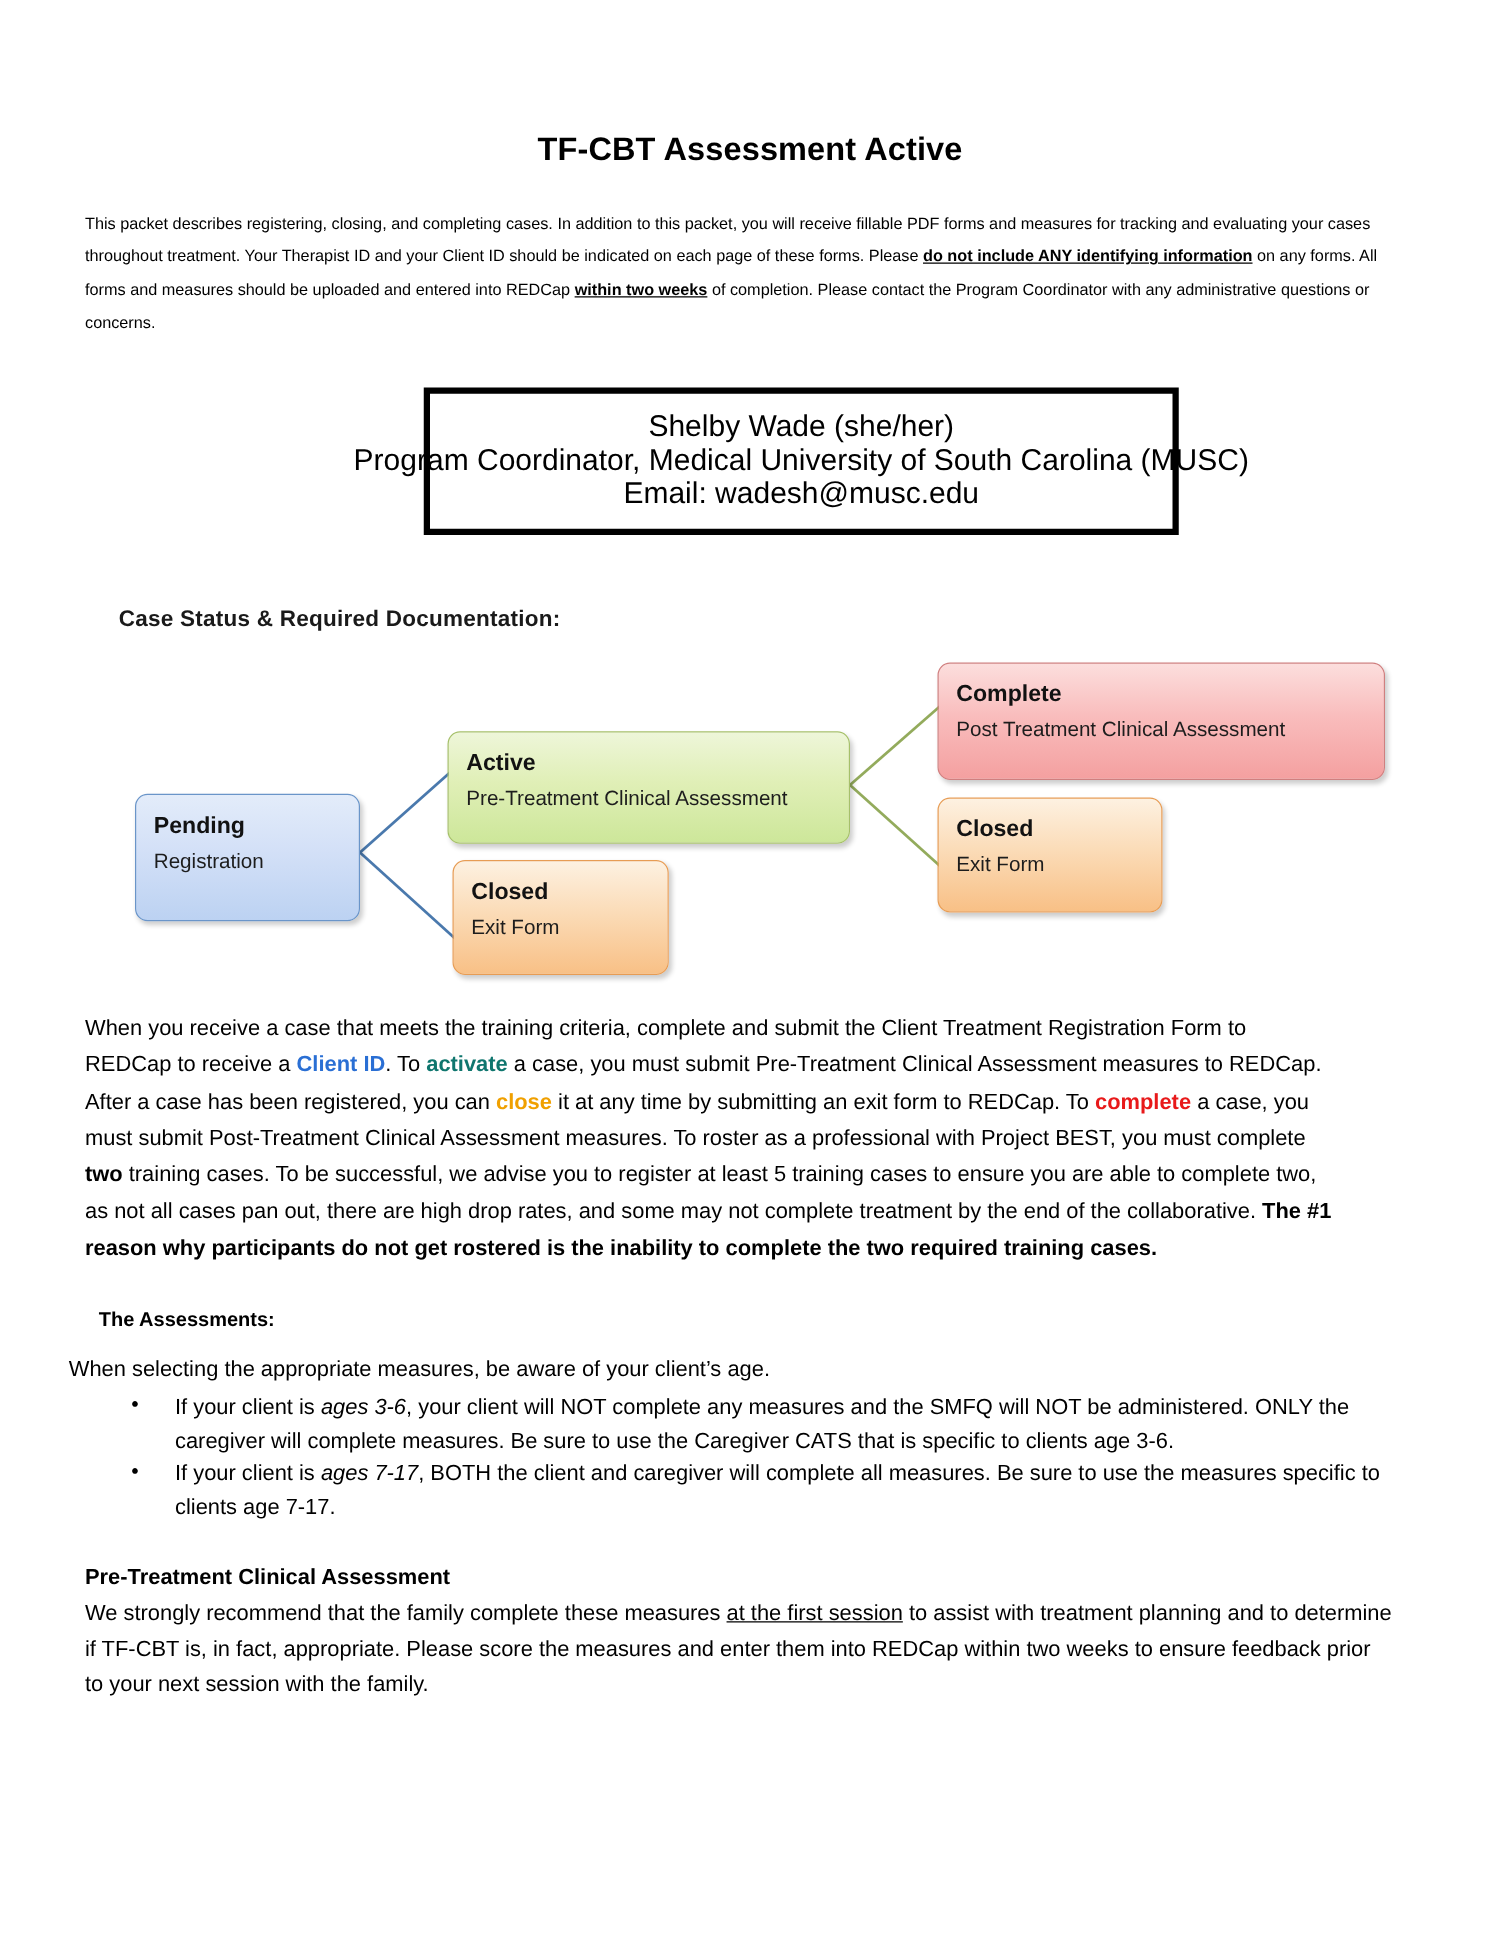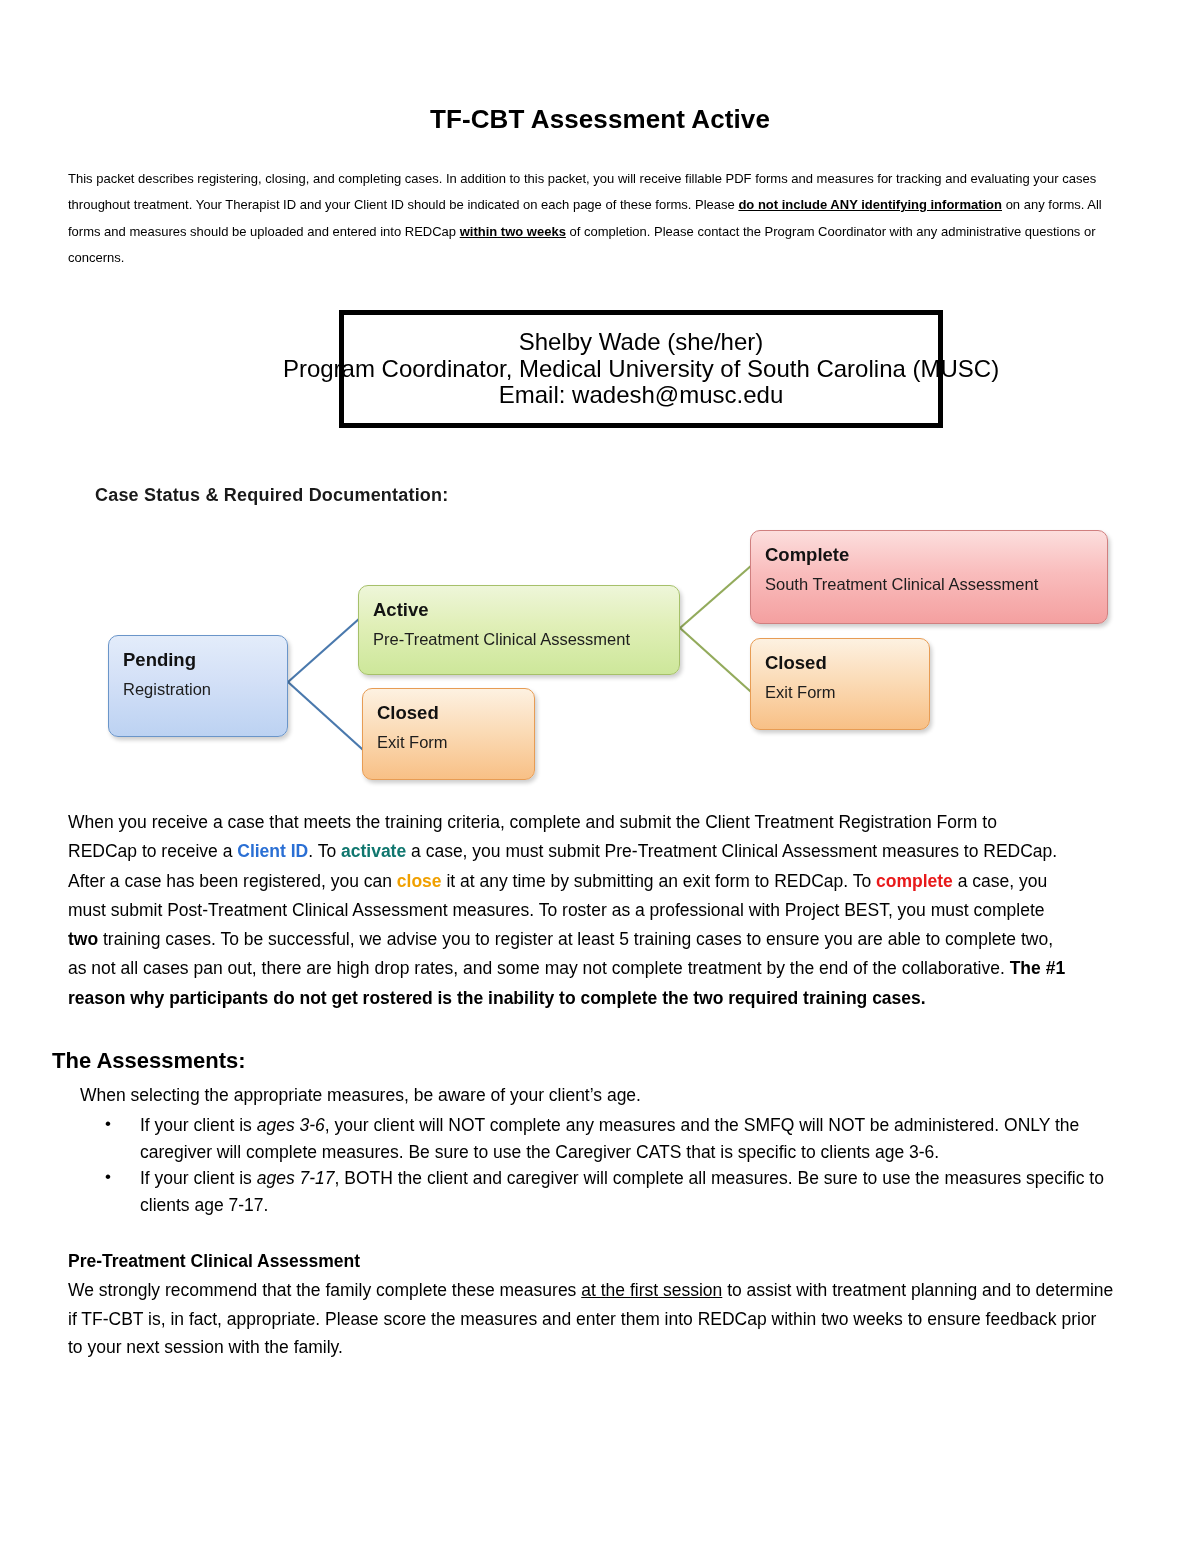--- a/index.html
+++ b/index.html
@@ -141,28 +141,28 @@
   }
   .c-blue   { color: #2a6fd4; font-weight: bold; }
   .c-green  { color: #0f766e; font-weight: bold; }
   .c-orange { color: #f0a000; font-weight: bold; }
   .c-red    { color: #e8191a; font-weight: bold; }
   .b { font-weight: bold; }
 
   
   .sec-heading {
     position: absolute;
-    left: 52px;
+    left: 79px;
     top: 1048px;
-    font-size: 22px;
+    font-size: 16px;
     font-weight: bold;
   }
   .sec-intro {
     position: absolute;
-    left: 80px;
+    left: 55px;
     top: 1082px;
     width: 1000px;
     font-size: 17.5px;
     line-height: 26px;
   }
   .bullets {
     position: absolute;
     left: 68px;
     top: 1112px;
     width: 1070px;
@@ -244,21 +244,21 @@
       <div class="node-sub">Pre-Treatment Clinical Assessment</div>
     </div>
 
     <div class="node node-orange" style="left:362px; top:218px; width:173px; height:92px;">
       <div class="node-title">Closed</div>
       <div class="node-sub">Exit Form</div>
     </div>
 
     <div class="node node-pink" style="left:750px; top:60px; width:358px; height:94px;">
       <div class="node-title">Complete</div>
-      <div class="node-sub">South Treatment Clinical Assessment</div>
+      <div class="node-sub">Post Treatment Clinical Assessment</div>
     </div>
 
     <div class="node node-orange" style="left:750px; top:168px; width:180px; height:92px;">
       <div class="node-title">Closed</div>
       <div class="node-sub">Exit Form</div>
     </div>
   </div>
 
   <div class="mid-para">
     <span>When you receive a case that meets the training criteria, complete and submit the Client Treatment Registration Form to REDCap to receive a </span><span class="c-blue">Client ID</span><span>. To </span><span class="c-green">activate</span><span> a case, you must submit Pre-Treatment Clinical Assessment measures to REDCap. After a case has been registered, you can </span><span class="c-orange">close</span><span> it at any time by submitting an exit form to REDCap. To </span><span class="c-red">complete</span><span> a case, you must submit Post-Treatment Clinical Assessment measures. To roster as a professional with Project BEST, you must complete </span><span class="b">two</span><span> training cases. To be successful, we advise you to register at least 5 training cases to ensure you are able to complete two, as not all cases pan out, there are high drop rates, and some may not complete treatment by the end of the collaborative. </span><span class="b">The #1 reason why participants do not get rostered is the inability to complete the two required training cases.</span>

